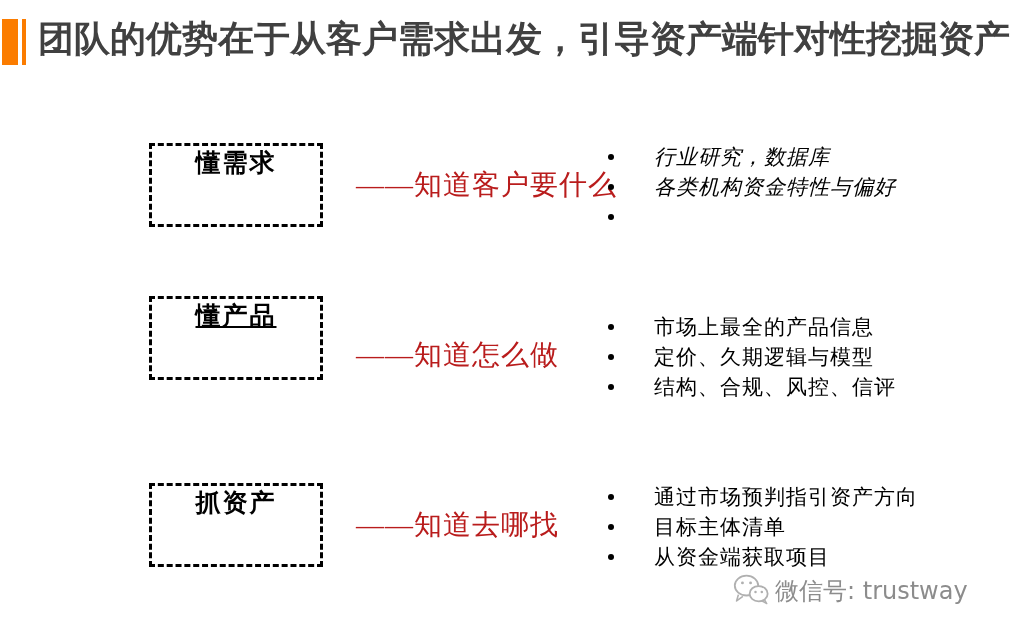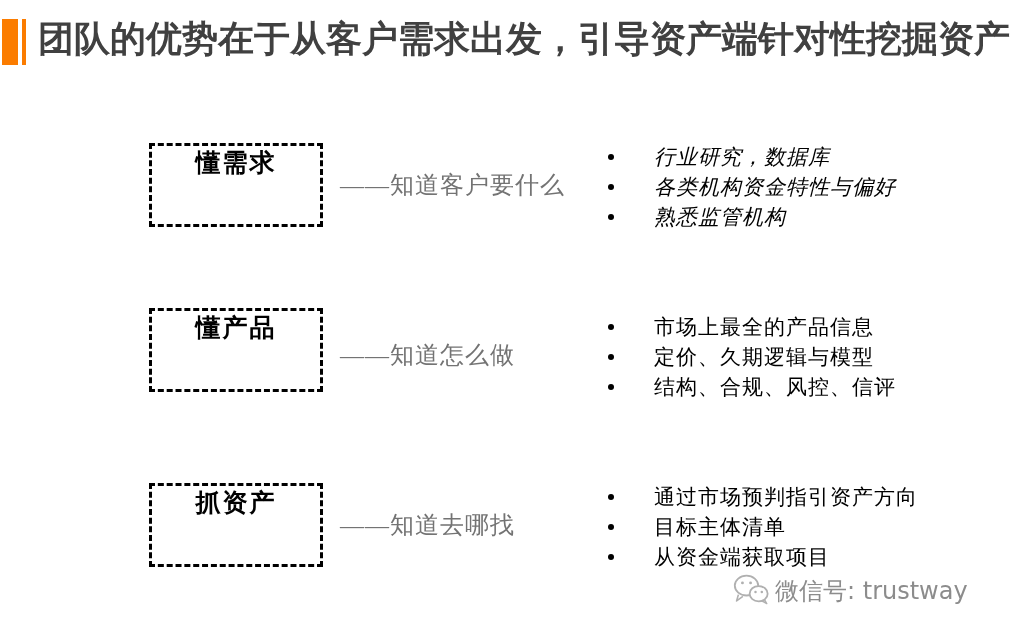--- a/index.html
+++ b/index.html
@@ -43,35 +43,35 @@
     position: absolute;
     left: 149px;
     width: 174px; height: 84px;
     border: 3px dashed #000000;
     box-sizing: border-box;
     display: flex;
     align-items: flex-start;
     justify-content: center;
   }
   .box-1 { top: 143px; }
-  .box-2 { top: 308px; }
+  .box-2 { top: 296px; text-decoration: underline; }
   .box-3 { top: 483px; }
   .concept-box .box-label {
     font-size: 25px;
     font-weight: bold;
     color: #000000;
     letter-spacing: 2px;
   }
 
   .connector {
     position: absolute;
-    left: 340px;
-    font-size: 24px;
+    left: 356px;
+    font-size: 28px;
     line-height: 28px;
-    color: #737373;
+    color: #b91c1c;
     white-space: nowrap;
     letter-spacing: 1px;
   }
   .connector-1 { top: 171px; }
   .connector-2 { top: 341px; }
   .connector-3 { top: 511px; }
 
   .bullet-list {
     position: absolute;
     left: 600px;
@@ -135,21 +135,20 @@
     <li>
       <span class="bullet-dot"></span>
       <span class="bullet-text">行业研究，数据库</span>
     </li>
     <li>
       <span class="bullet-dot"></span>
       <span class="bullet-text">各类机构资金特性与偏好</span>
     </li>
     <li>
       <span class="bullet-dot"></span>
-      <span class="bullet-text">熟悉监管机构</span>
     </li>
   </ul>
 
   <div class="concept-box box-2">
     <span class="box-label">懂产品</span>
   </div>
   <div class="connector connector-2">——知道怎么做</div>
   <ul class="bullet-list bullets-2">
     <li>
       <span class="bullet-dot"></span>

